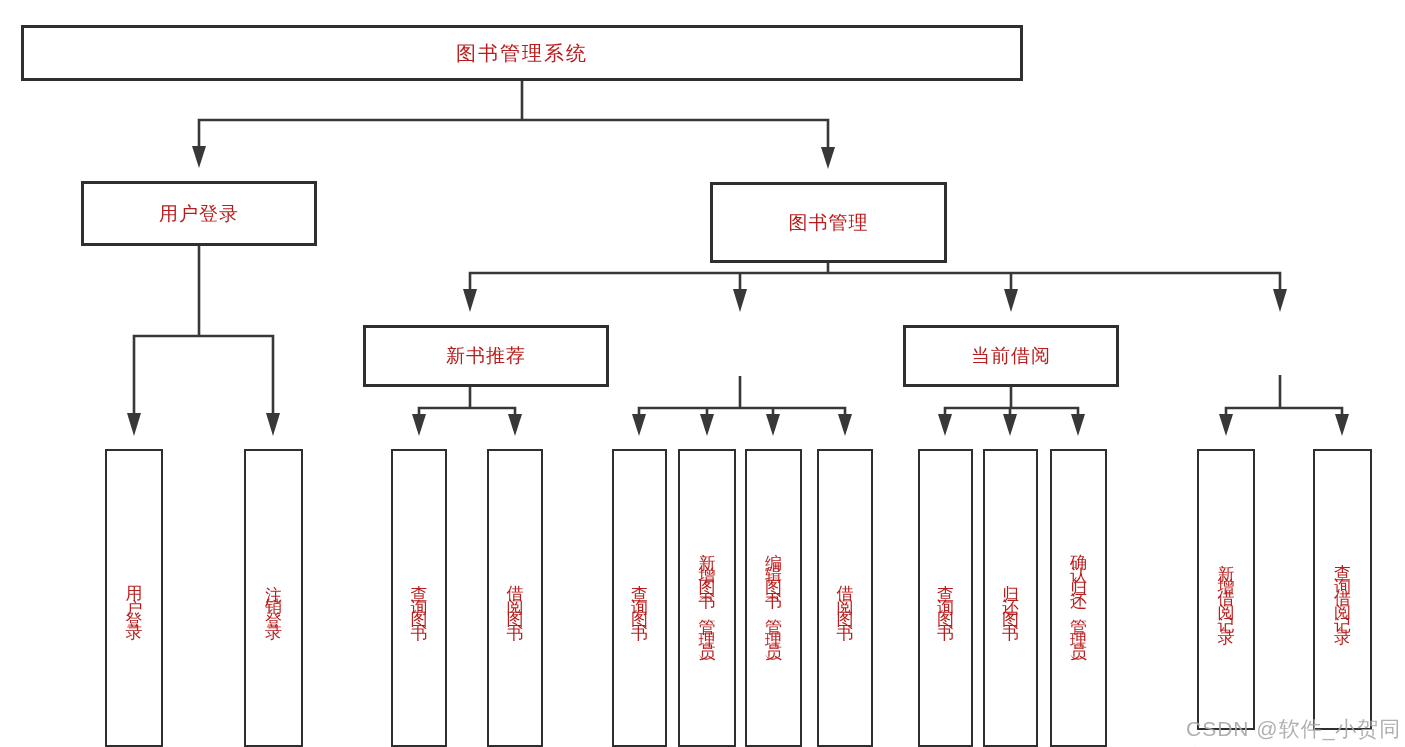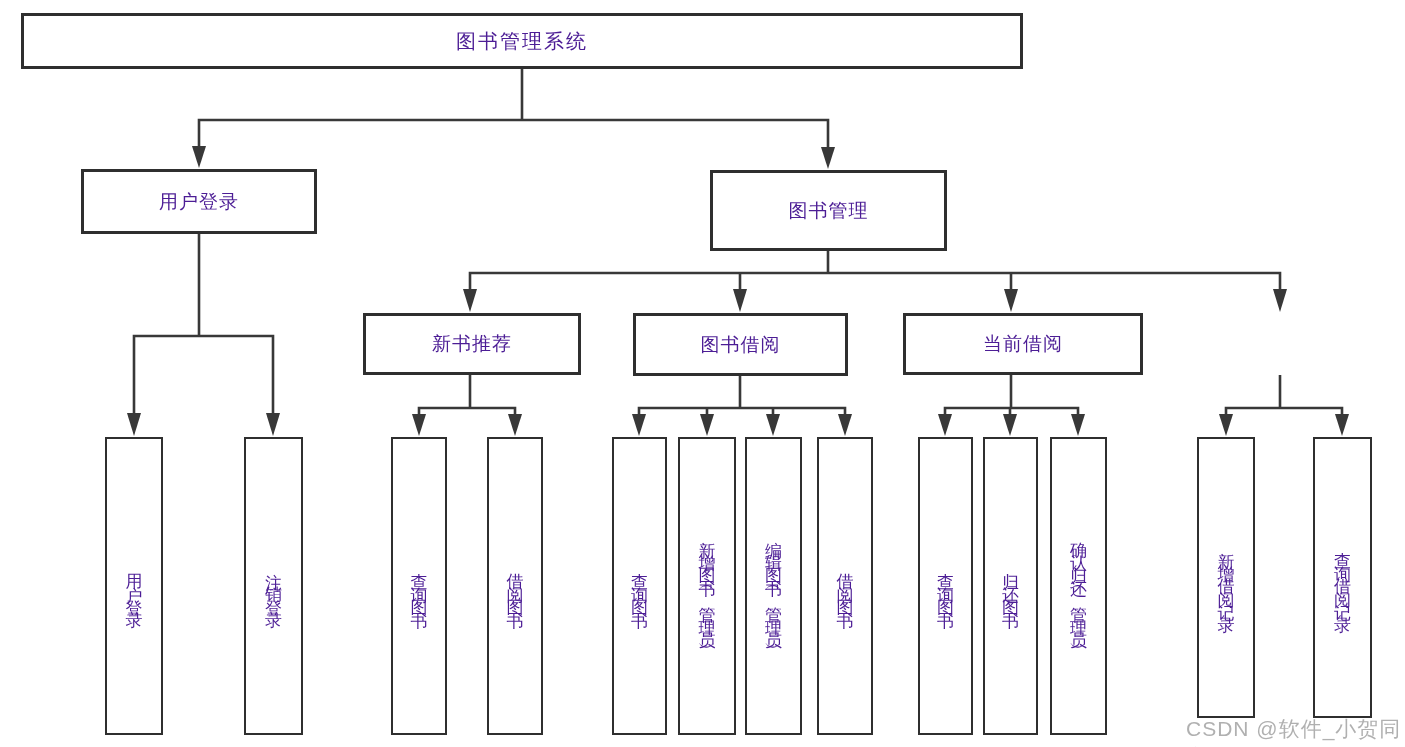--- a/index.html
+++ b/index.html
@@ -2,23 +2,23 @@
 <html><head>
 <meta charset="utf-8">
 <style>
   html,body{margin:0;padding:0;background:#ffffff;}
   #canvas{
     position:relative;width:1405px;height:747px;background:#ffffff;
     font-family:"Liberation Sans","DejaVu Sans",sans-serif;overflow:hidden;
   }
   .box{
     position:absolute;box-sizing:border-box;background:#ffffff;
-    border:3px solid #2f2f2f;color:#4c1d95;
+    border:3px solid #2f2f2f;color:#b91c1c;
     display:flex;align-items:center;justify-content:center;
-    white-space:nowrap;z-index:2;
+    white-space:nowrap;z-index:2;margin-top:12px;
   }
   .hbox{font-size:19px;letter-spacing:1px;}
   .rootbox{font-size:20px;letter-spacing:2px;}
   .leaf{
     border-width:2.5px;font-size:17px;
     writing-mode:vertical-rl;text-orientation:mixed;
     letter-spacing:13px;line-height:1;
   }
   #connectors{position:absolute;left:0;top:0;z-index:1;}
   #watermark{
@@ -81,23 +81,22 @@
       <polygon points="1219,414 1233,414 1226,436"></polygon>
       <polygon points="1335,414 1349,414 1342,436"></polygon>
     </g>
   </svg>
 
   <div class="box rootbox" style="left:21px;top:13px;width:1002px;height:56px;">图书管理系统</div>
 
   <div class="box hbox" style="left:81px;top:169px;width:236px;height:65px;">用户登录</div>
   <div class="box hbox" style="left:710px;top:170px;width:237px;height:81px;">图书管理</div>
 
-  <div class="box hbox" style="left:363px;top:313px;width:218px;height:62px;">新书推荐</div>
-  <div class="box hbox" style="left:633px;top:313px;width:215px;height:63px;">图书借阅</div>
-  <div class="box hbox" style="left:903px;top:313px;width:240px;height:62px;">当前借阅</div>
+  <div class="box hbox" style="left:363px;top:313px;width:246px;height:62px;">新书推荐</div>
+  <div class="box hbox" style="left:903px;top:313px;width:216px;height:62px;">当前借阅</div>
 
   <div class="box leaf" style="left:105px;top:437px;width:58px;height:298px;">用户登录</div>
   <div class="box leaf" style="left:244px;top:437px;width:59px;height:298px;">注销登录</div>
 
   <div class="box leaf" style="left:391px;top:437px;width:56px;height:298px;">查询图书</div>
   <div class="box leaf" style="left:487px;top:437px;width:56px;height:298px;">借阅图书</div>
 
   <div class="box leaf" style="left:612px;top:437px;width:55px;height:298px;">查询图书</div>
   <div class="box leaf" style="left:678px;top:437px;width:58px;height:298px;">新增图书（管理员）</div>
   <div class="box leaf" style="left:745px;top:437px;width:57px;height:298px;">编辑图书（管理员）</div>

